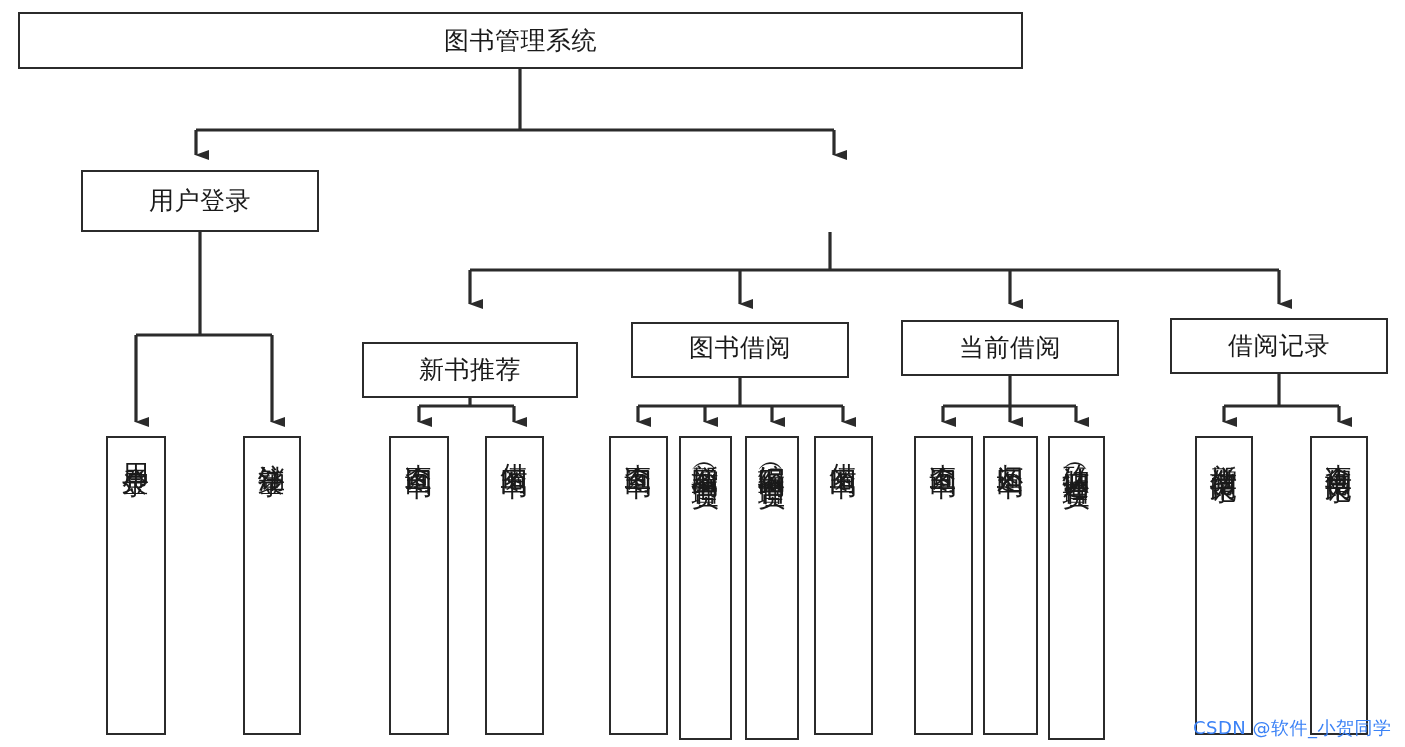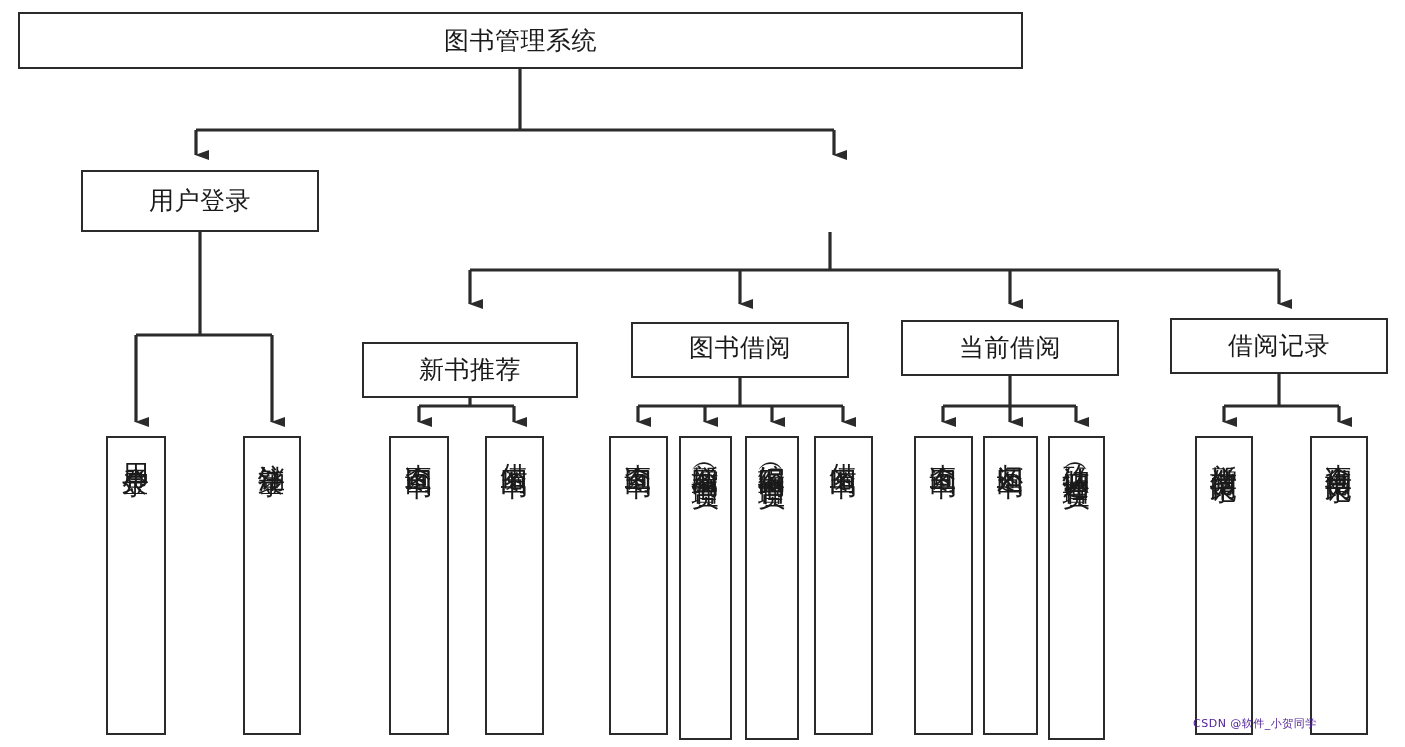--- a/index.html
+++ b/index.html
@@ -52,22 +52,22 @@
   .node.vert .label {
     writing-mode: vertical-rl;
     text-orientation: upright;
     font-size: 27px;
     line-height: 1.0;
     letter-spacing: 3px;
     white-space: nowrap;
   }
   .watermark {
     position: absolute;
-    font-size: 11px;
-    color: #4c1d95;
+    font-size: 18px;
+    color: #3b82f6;
     white-space: nowrap;
     letter-spacing: 0.5px;
     font-family: "DejaVu Sans", "Liberation Sans", sans-serif;
   }
 </style>
 </head>
 <body>
 
 <div id="canvas">
 

